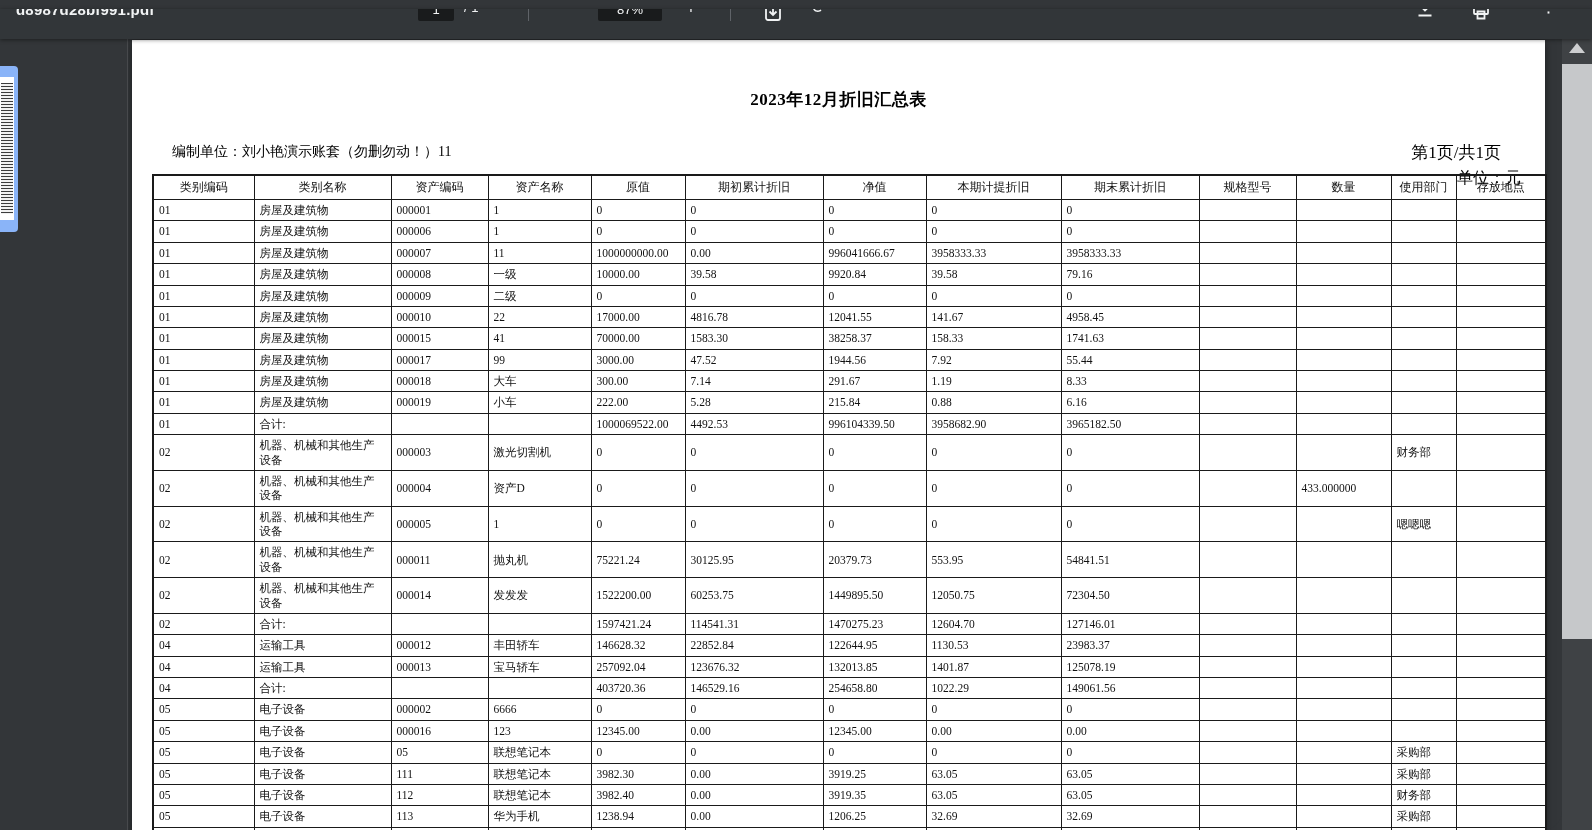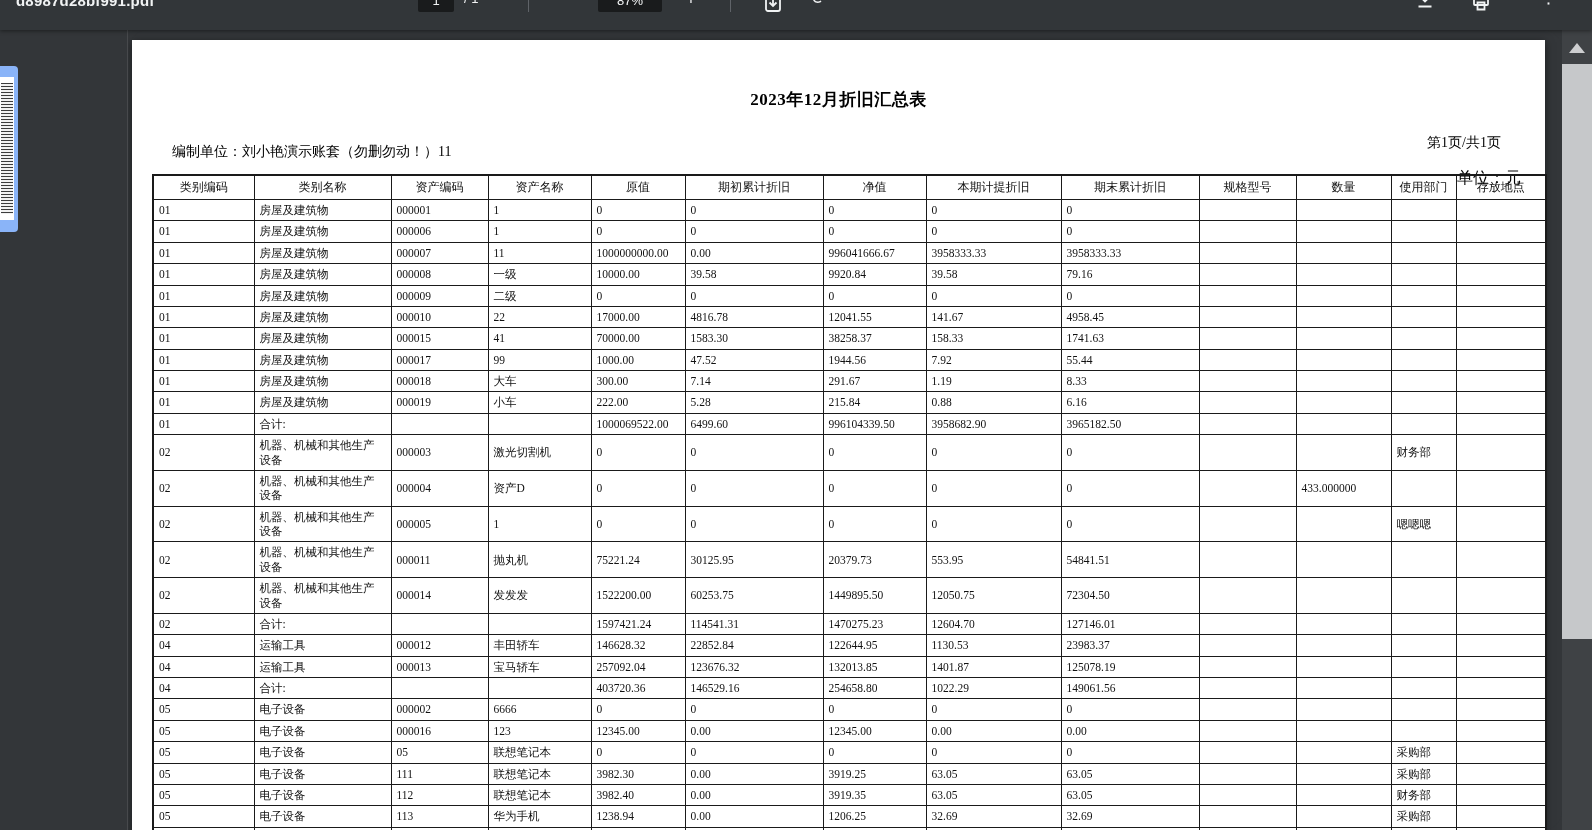--- a/index.html
+++ b/index.html
@@ -3,21 +3,21 @@
 <meta charset="utf-8">
 <style>
   * { margin:0; padding:0; box-sizing:border-box; }
   html,body { background:#202124; }
   .app {
     position:relative; width:1592px; height:830px; overflow:hidden;
     background:#333639; font-family:"Liberation Sans", sans-serif;
   }
   
   .toolbar {
-    position:absolute; left:0; top:0; width:1592px; height:30px;
+    position:absolute; left:0; top:9px; width:1592px; height:30px;
     background:#323639; overflow:hidden; z-index:30;
     box-shadow:0 1px 4px rgba(0,0,0,.45);
   }
   .toolbar .abs { position:absolute; color:#f1f3f4; }
   .filename { left:16px; top:-8px; font-size:15px; font-weight:700; letter-spacing:.2px; }
   .page-box {
     left:418px; top:-10px; width:36px; height:22px; background:#191b1c;
     border-radius:2px; text-align:center; font-size:13px; line-height:22px; color:#fff;
   }
   .page-total { left:464px; top:-9px; font-size:13px; }
@@ -68,21 +68,21 @@
   .viewer { position:absolute; left:129px; top:30px; width:1433px; height:800px; background:#333639;border-radius:19px; }
   .page {
     position:absolute; left:3px; top:10px; width:1413px; height:910px; background:#ffffff;
     box-shadow:0 2px 8px rgba(0,0,0,.5); color:#000;
     font-family:"Liberation Serif","DejaVu Serif",serif;
   }
   .doc-title {
     position:absolute; top:48px; left:0; width:100%; text-align:center;
     font-size:17px; font-weight:700; letter-spacing:.5px;
   }
-  .page-info { position:absolute; top:94px; right:44px; font-size:14px; }
+  .page-info { position:absolute; top:101px; right:44px; font-size:17px; }
   .prepared  { position:absolute; top:103px; left:40px; font-size:14px; }
   .unit      { position:absolute; top:128px; right:24px; font-size:16px; }
   
   table.dep {
     position:absolute; left:20px; top:134px; width:1393px;
     border-collapse:collapse; table-layout:fixed;
     font-family:"Liberation Serif","DejaVu Serif",serif;
     font-size:11.5px; color:#111;
     border:2px solid #1a1a1a;
   }
@@ -290,21 +290,21 @@
               <td></td>
               <td></td>
               <td></td>
               <td></td>
             </tr>
             <tr>
               <td>01</td>
               <td>房屋及建筑物</td>
               <td>000017</td>
               <td>99</td>
-              <td>1000.00</td>
+              <td>3000.00</td>
               <td>47.52</td>
               <td>1944.56</td>
               <td>7.92</td>
               <td>55.44</td>
               <td></td>
               <td></td>
               <td></td>
               <td></td>
             </tr>
             <tr>
@@ -336,21 +336,21 @@
               <td></td>
               <td></td>
               <td></td>
             </tr>
             <tr>
               <td>01</td>
               <td>合计:</td>
               <td></td>
               <td></td>
               <td>1000069522.00</td>
-              <td>6499.60</td>
+              <td>4492.53</td>
               <td>996104339.50</td>
               <td>3958682.90</td>
               <td>3965182.50</td>
               <td></td>
               <td></td>
               <td></td>
               <td></td>
             </tr>
             <tr>
               <td>02</td>

